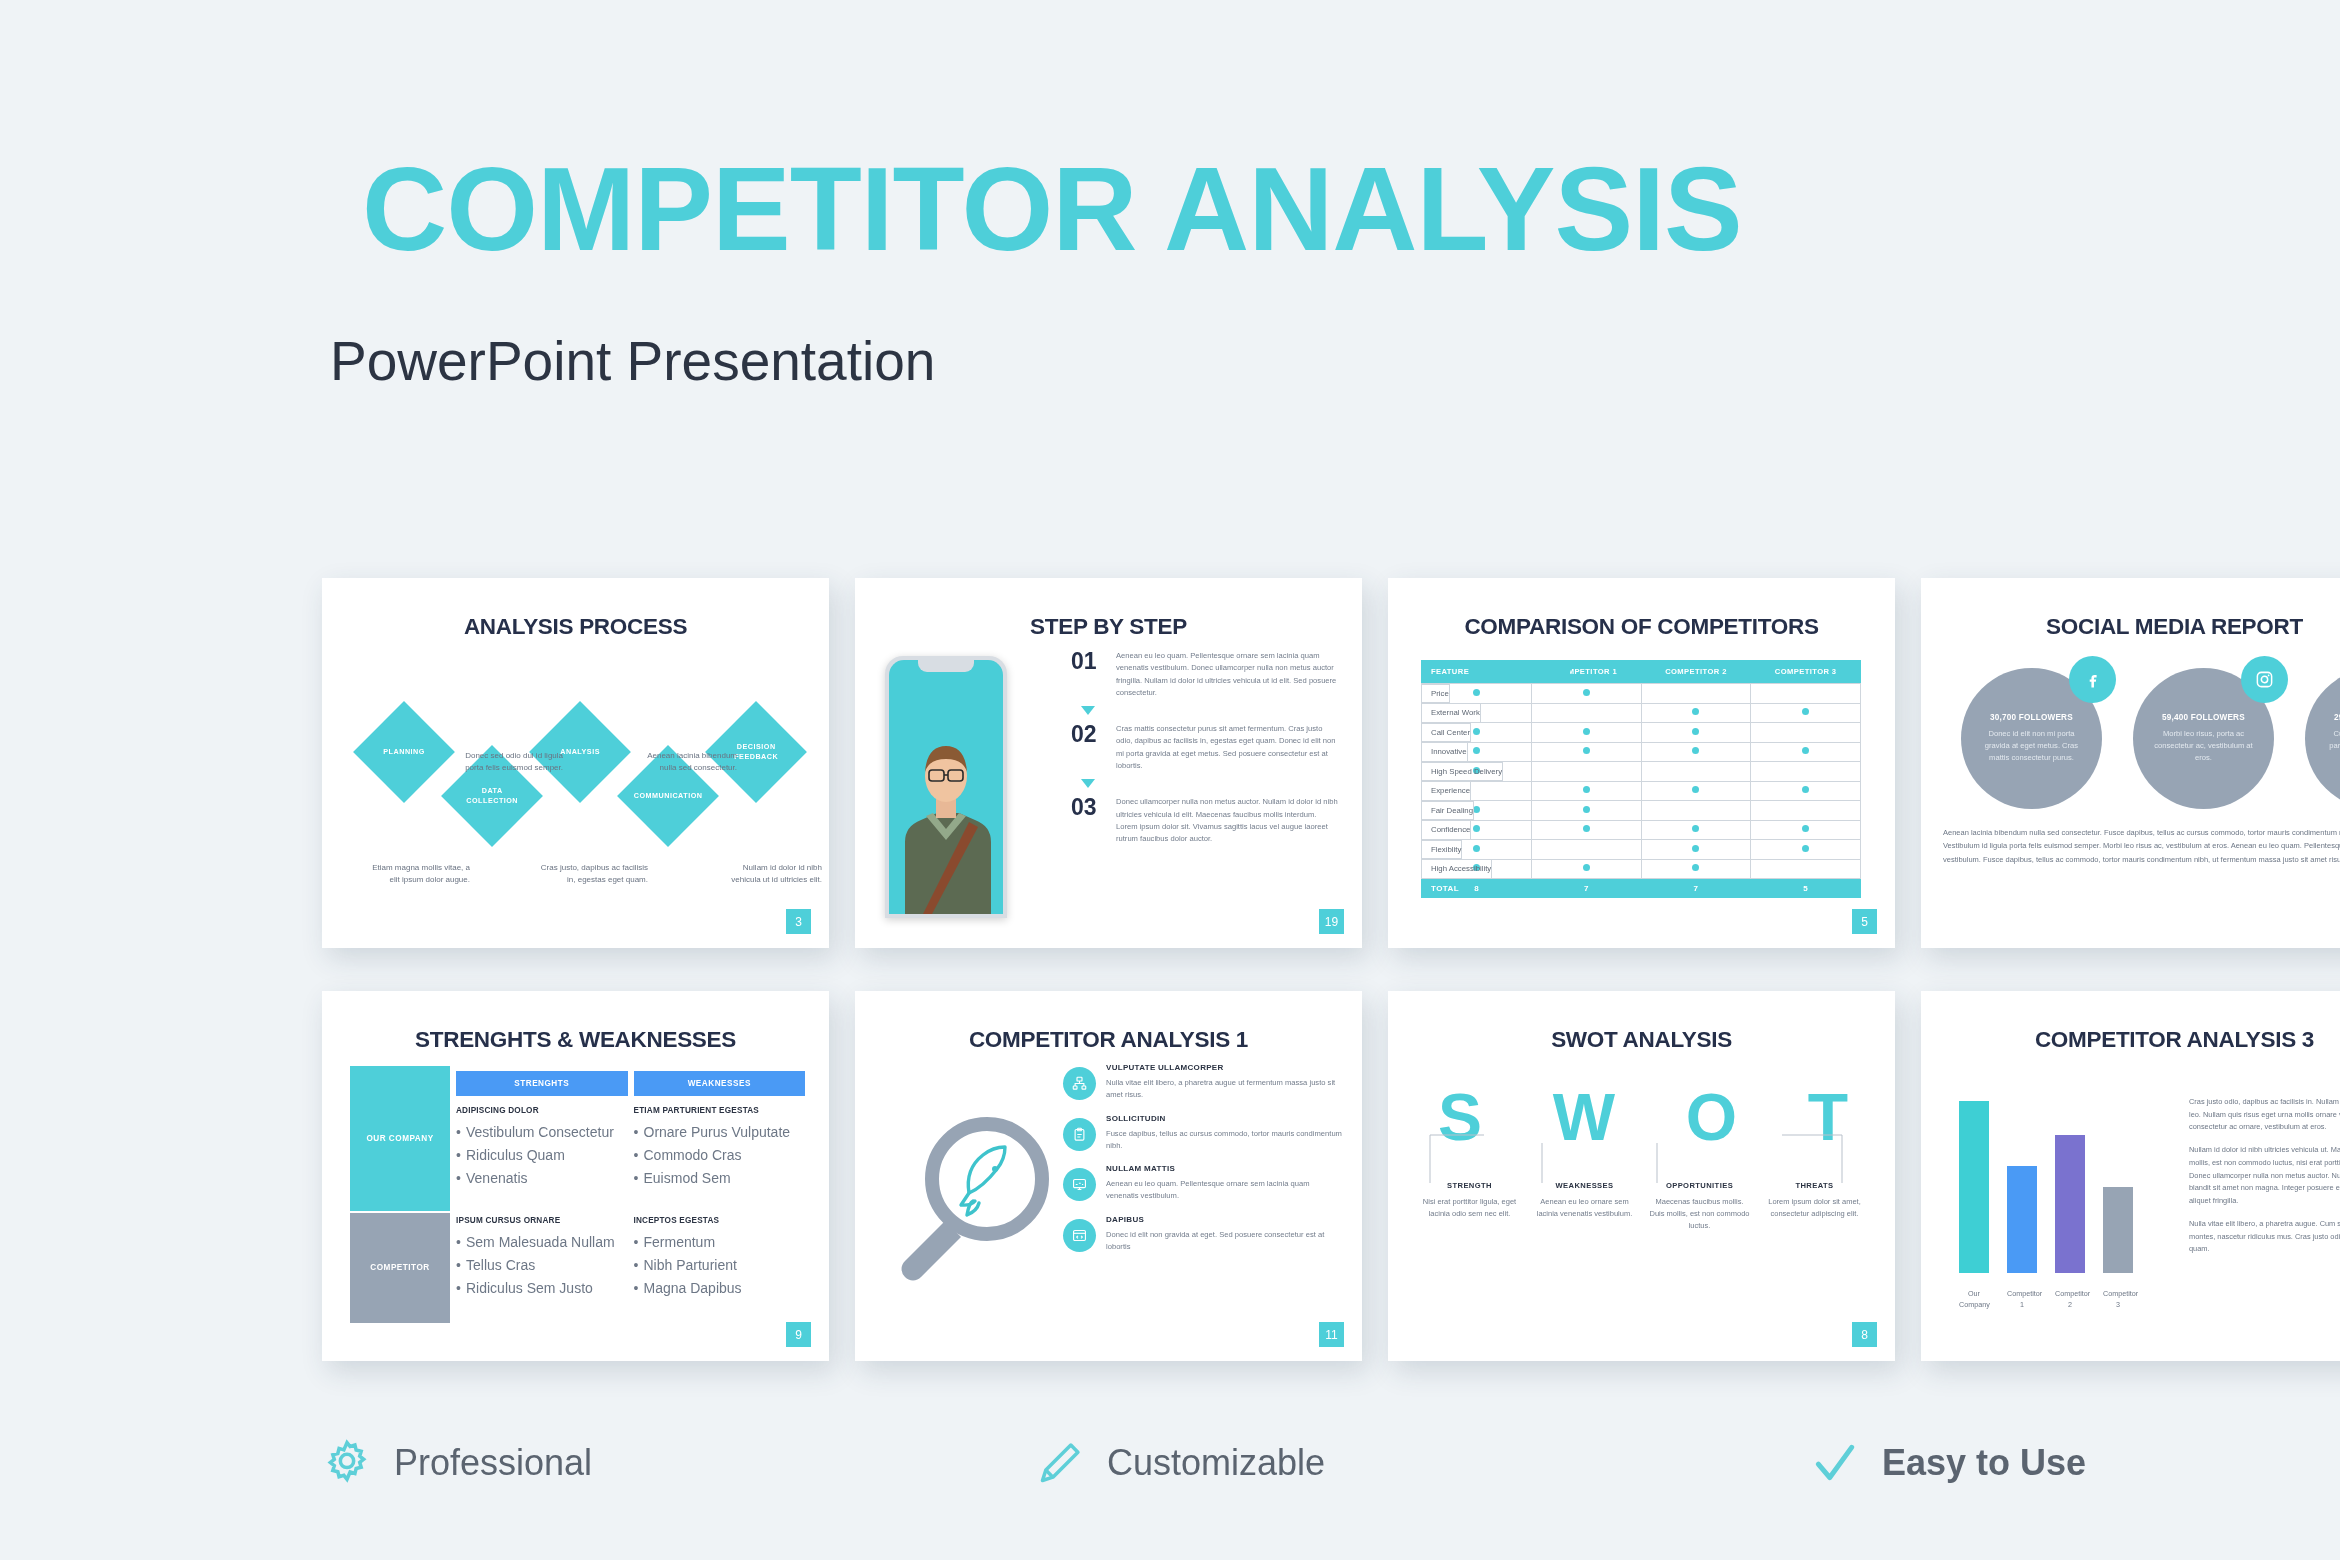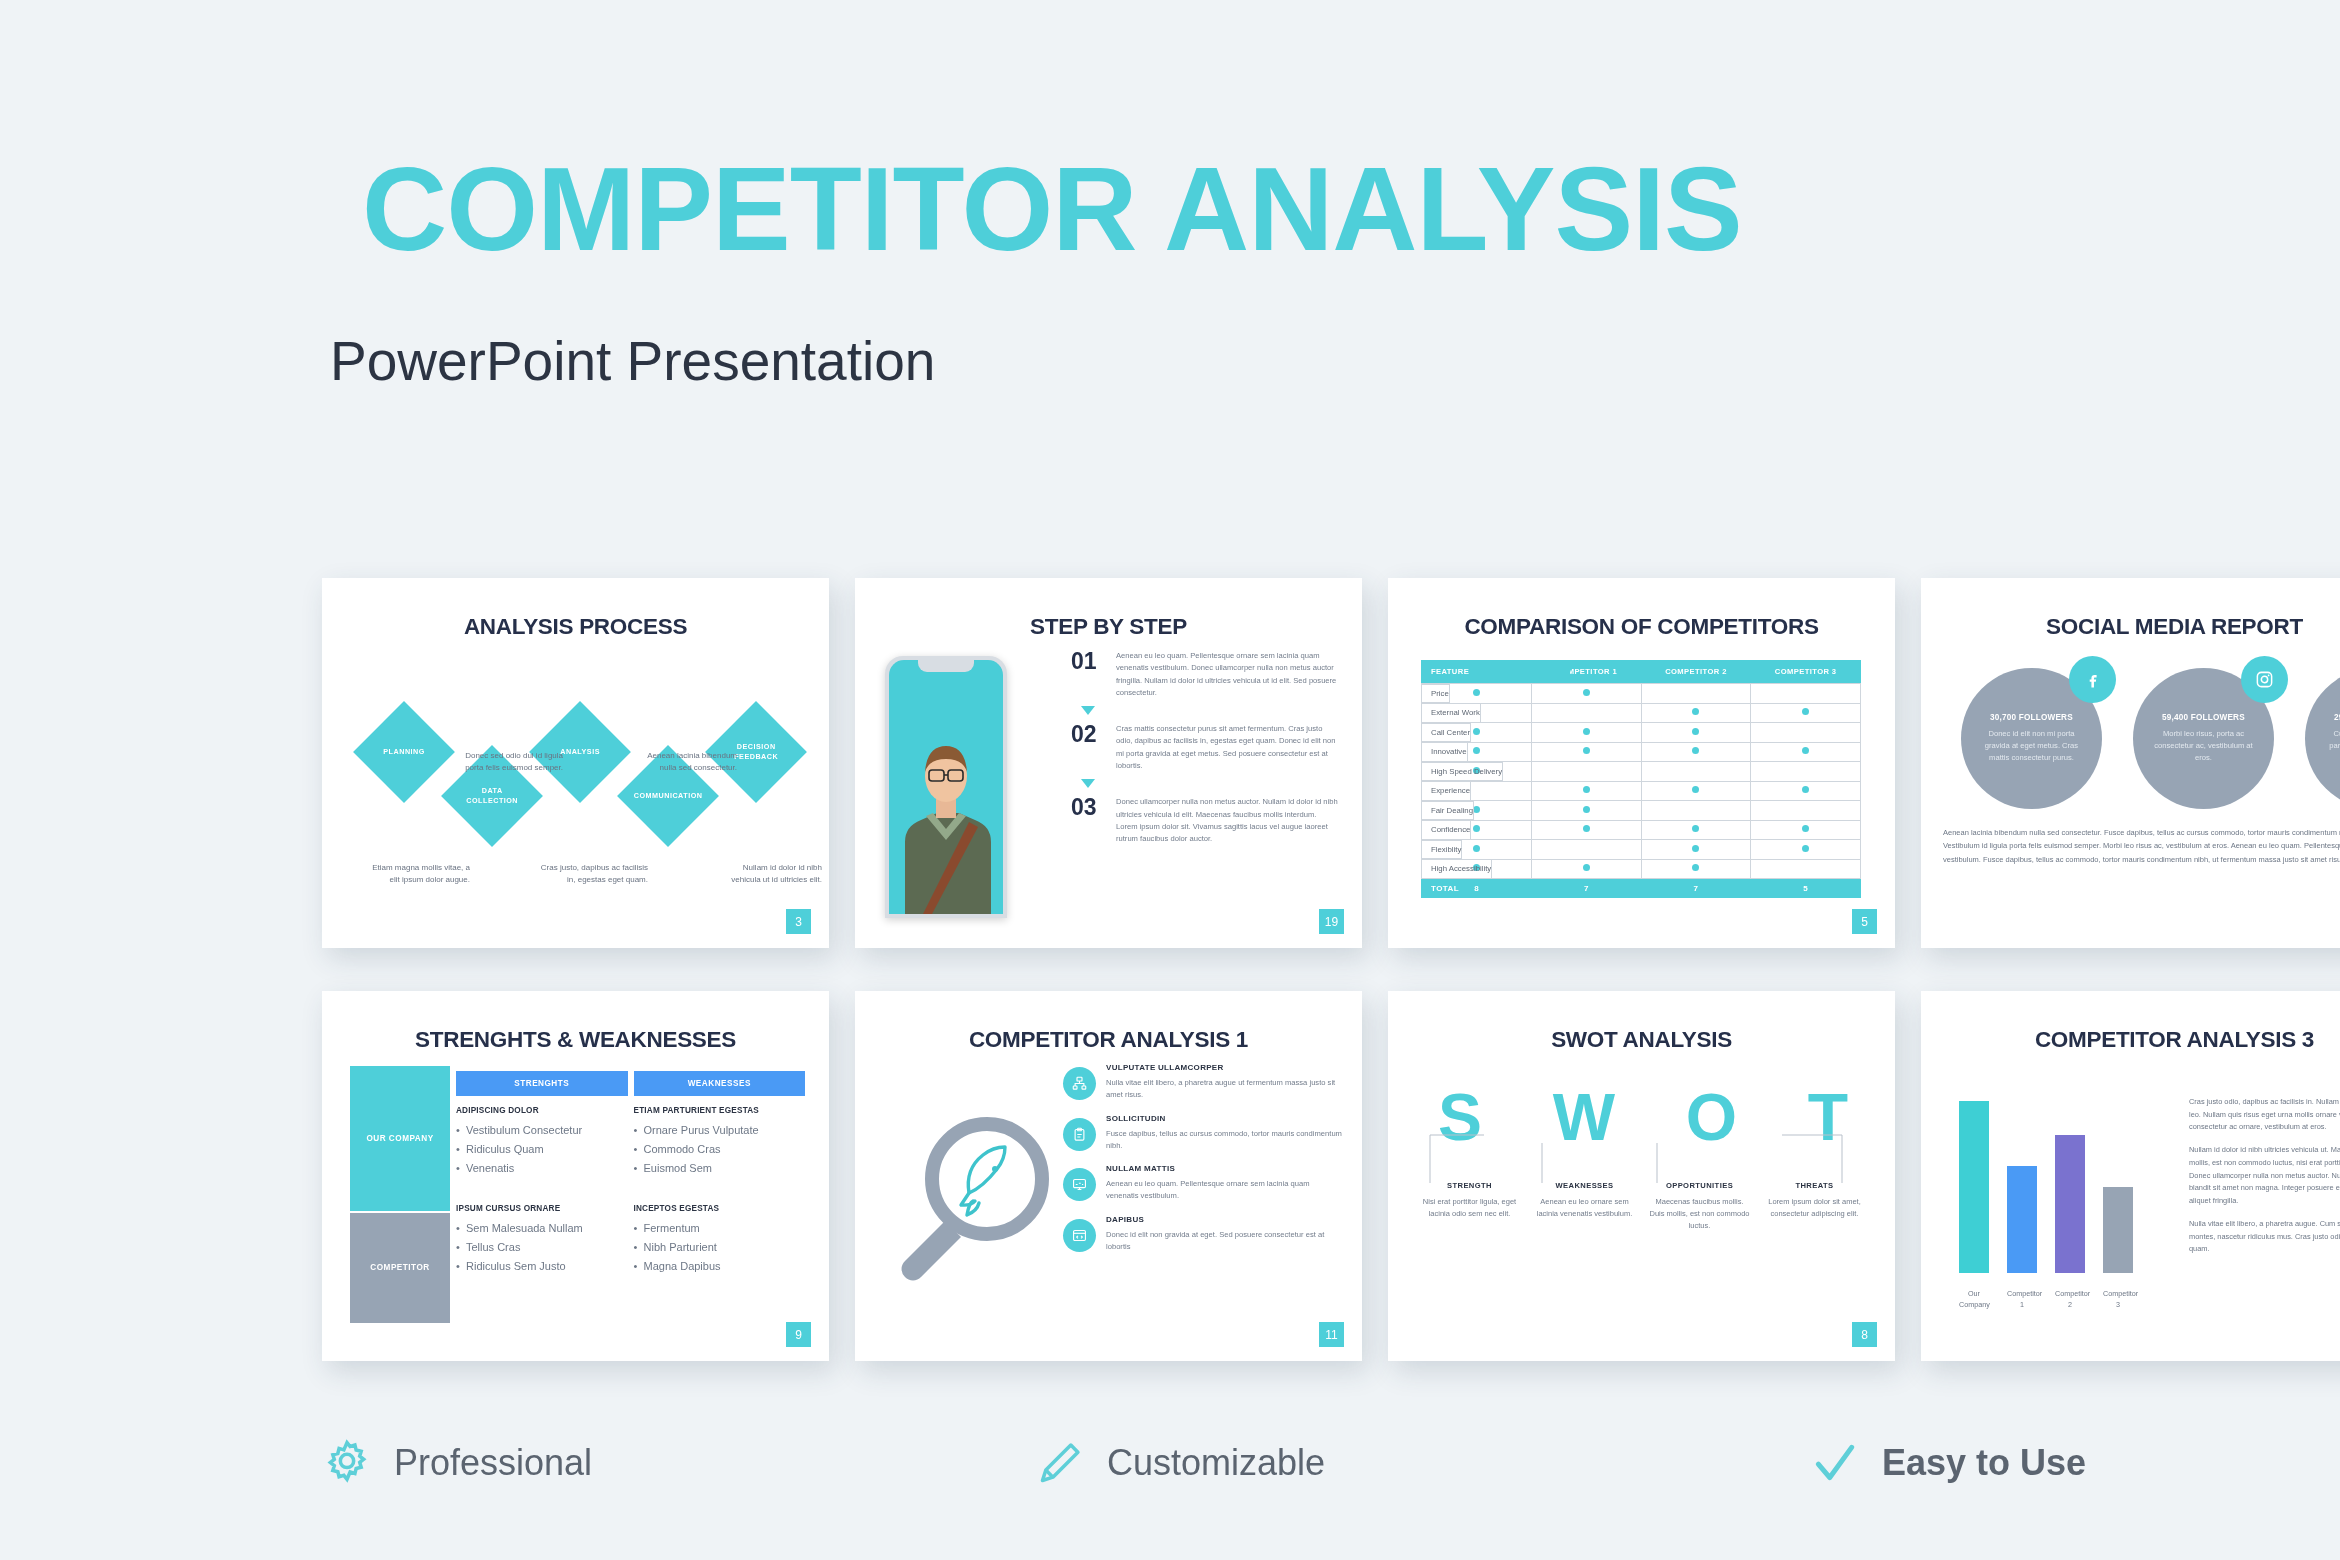--- a/index.html
+++ b/index.html
@@ -139,21 +139,21 @@
   .sw-tile {
     position: absolute; left: 0; width: 100px; color: #fff; text-align: center;
     font-size: 8.2px; font-weight: 700; letter-spacing: .5px; line-height: 1.45;
     display: flex; align-items: center; justify-content: center;
   }
   .sw-tile.our { top: -40px; height: 145px; background: #4ecfd9; }
   .sw-tile.comp { top: 107px; height: 110px; background: #97a4b4; }
   .sw-row { display: flex; gap: 6px; margin-left: 106px; margin-bottom: 23px; }
   .sw-col { flex: 1; }
   .sw-col h4 { font-size: 8.2px; font-weight: 700; color: #2b3343; margin-bottom: 9px; letter-spacing: .2px; }
-  .sw-col li { list-style: none; font-size: 11px; color: #6d7786; margin-bottom: 7px; padding-left: 10px; position: relative; }
+  .sw-col li { list-style: none; font-size: 14px; color: #6d7786; margin-bottom: 7px; padding-left: 10px; position: relative; }
   .sw-col li:before { content: "•"; position: absolute; left: 0; color: #6d7786; }
 
   
   .magnifier { position: absolute; left: 28px; top: 120px; width: 180px; height: 180px; }
   .ca1-list { position: absolute; left: 208px; top: 72px; width: 280px; }
   .ca1-item { display: flex; gap: 10px; margin-bottom: 12px; }
   .ca1-icon {
     flex: 0 0 auto; width: 33px; height: 33px; border-radius: 50%; background: #4ecfd9;
     display: flex; align-items: center; justify-content: center; margin-top: 4px;
   }

